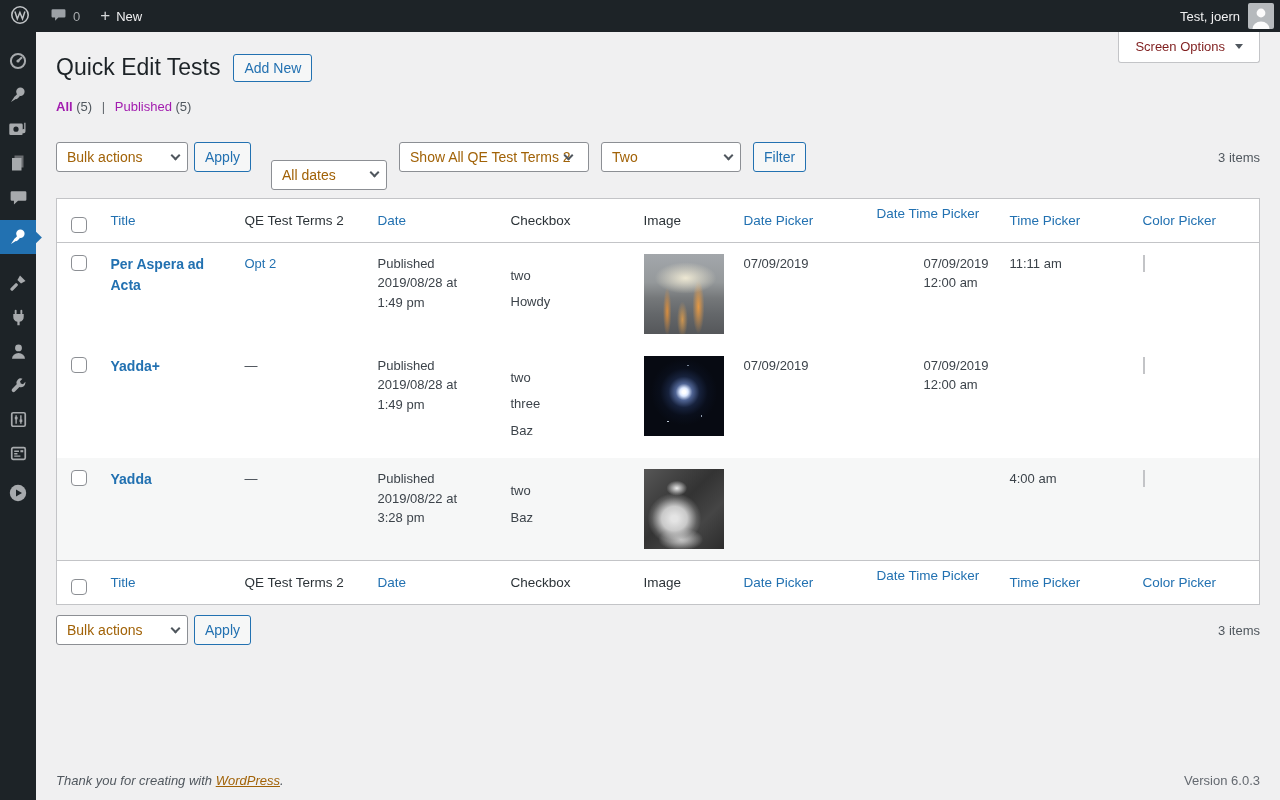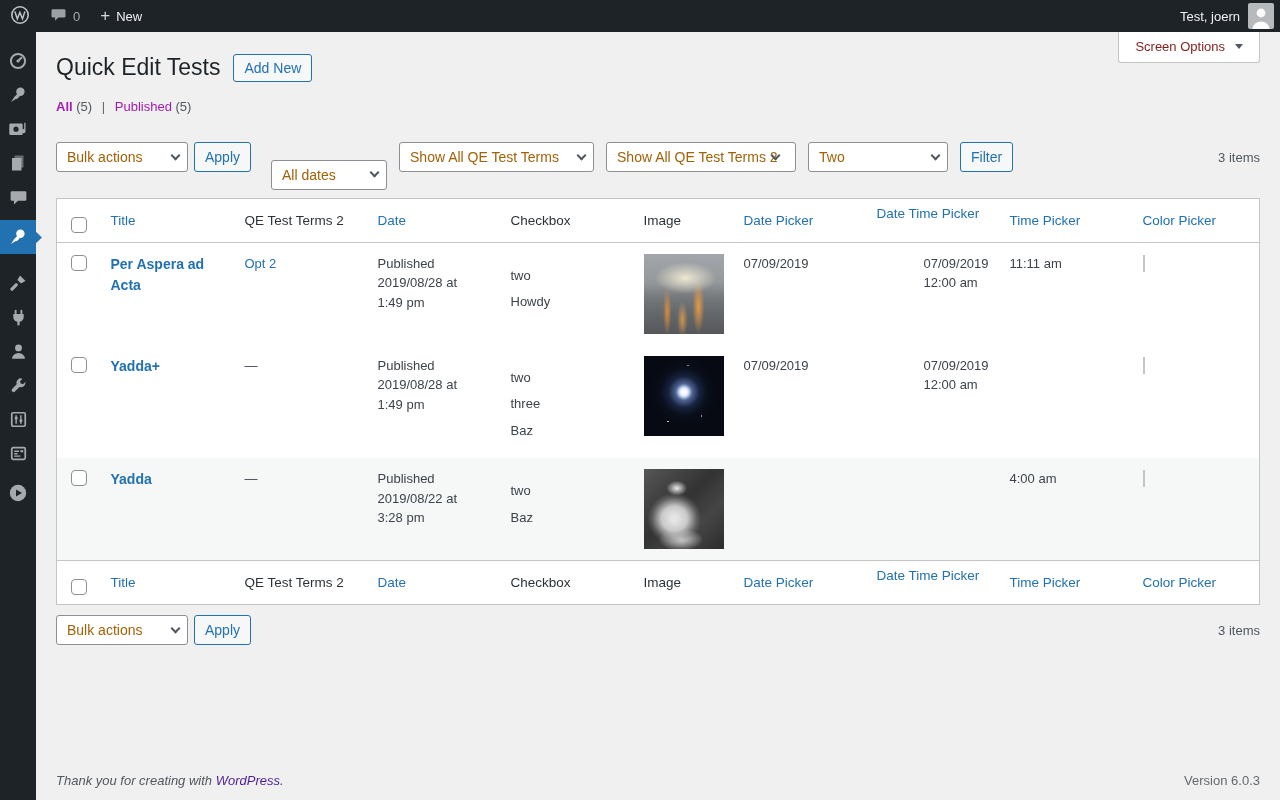--- a/index.html
+++ b/index.html
@@ -112,21 +112,21 @@
   .thumb-engraving { background:
     radial-gradient(ellipse 18% 13% at 41% 24%, #ececec, rgba(200,200,200,0) 72%),
     radial-gradient(ellipse 40% 38% at 38% 62%, #e4e4e4 10%, #c9c9c9 40%, rgba(150,150,150,.35) 70%, rgba(0,0,0,0) 84%),
     radial-gradient(ellipse 36% 18% at 46% 88%, #d8d8d8, rgba(0,0,0,0) 78%),
     linear-gradient(135deg,#565656,#333 45%,#454545 70%,#2c2c2c); }
 
   
   .page-footer { margin-top:auto; padding:14px 0 12px; display:flex; align-items:baseline;
     justify-content:space-between; font-size:13px; }
   .thanks { font-style:italic; color:#50575e; }
-  .thanks a { color:#4c1d95; cursor:pointer; }
+  .thanks a { color:#a16207; text-decoration:underline; cursor:pointer; }
   .version { color:#646970; }
 </style>
 </head>
 <body>
 
 <div class="admin-bar">
   <div class="ab-left">
     <div class="ab-item">
       <span>
         <svg width="20" height="20" viewBox="0 0 20 20">
@@ -298,24 +298,20 @@
   </div>
 
   <div class="tablenav top">
     <div class="select w-bulk mr6">
       <span class="select-label">Bulk actions</span>
       <span class="chevron-icon" style="margin-left:auto"></span>
     </div>
     <button class="button mr20">Apply</button>
     <div class="select w-dates mr12">
       <span class="select-label">All dates</span>
-      <span class="chevron-icon" style="margin-left:auto"></span>
-    </div>
-    <div class="select w-terms mr12">
-      <span class="select-label">Show All QE Test Terms</span>
       <span class="chevron-icon" style="margin-left:auto"></span>
     </div>
     <div class="select w-terms2 mr12">
       <span class="select-label">Show All QE Test Terms 2</span>
       <span class="chevron-icon" style="margin-left:-6px"></span>
     </div>
     <div class="select w-three mr12">
       <span class="select-label">Two</span>
       <span class="chevron-icon" style="margin-left:auto"></span>
     </div>

